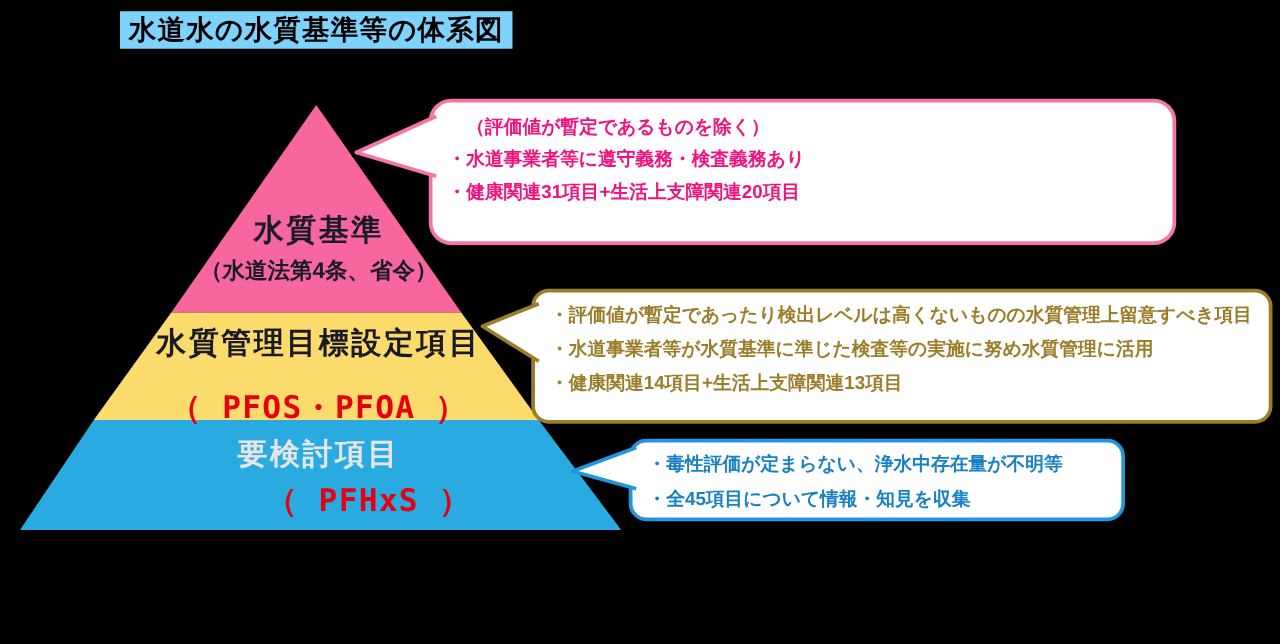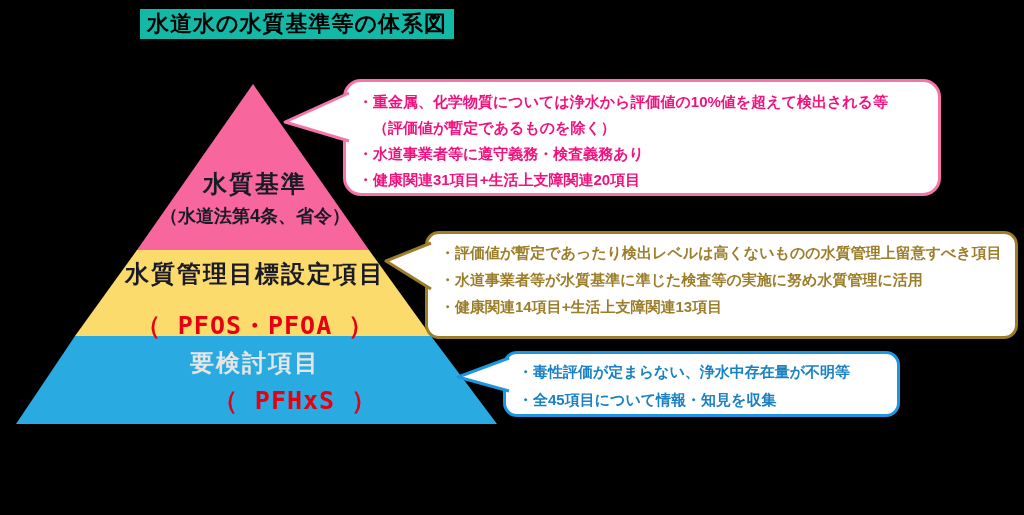--- a/index.html
+++ b/index.html
@@ -47,39 +47,38 @@
   .callout-2{left:425px;top:231px;width:593px;height:108px;border-radius:14px;padding:5px 0 0 12px;}
   .callout-2 .line{line-height:27px;}
   .callout-3{left:503px;top:351px;width:397px;height:66px;border-radius:14px;padding:4px 0 0 12px;}
   .callout-3 .line{line-height:28px;}
 </style>
 </head>
 <body style="background: rgb(0, 0, 0);">
 
 <div class="stage">
 
-  <div class="title" style="background-color: #14b8a6; margin-left: 44px;">水道水の水質基準等の体系図</div>
+  <div class="title" style="background-color: #7dd3fc;">水道水の水質基準等の体系図</div>
 
   <svg class="pyramid-svg" viewBox="0 0 1024 515" xmlns="http://www.w3.org/2000/svg">
     <polygon points="253,84 369,250 137,250" fill="#F7679E"></polygon>
     <polygon points="137,250 369,250 431,336 75,336" fill="#FBDB6B"></polygon>
     <polygon points="75,336 431,336 497,424 16,424" fill="#29ABE2"></polygon>
   </svg>
 
   <div class="pyr-label pyr-main" style="top: 168px; color: rgb(26, 26, 38);">水質基準</div>
   <div class="pyr-label pyr-sub" style="top: 204px; color: rgb(26, 26, 38);">（水道法第4条、省令）</div>
 
   <div class="pyr-label pyr-main" style="top: 258px; color: rgb(26, 26, 38);">水質管理目標設定項目</div>
   <div class="pyr-label pyr-code" style="top: 293px; color: rgb(230, 0, 18); margin-top: 16px;">（ PFOS・PFOA ）</div>
 
   <div class="pyr-label pyr-main" style="top: 347px; color: #e5e5e5;">要検討項目</div>
   <div class="pyr-label pyr-code" style="top: 384px; color: rgb(230, 0, 18); margin-left: 40px;">（ PFHxS ）</div>
 
   <div class="callout callout-1" style="border-color: rgb(245, 117, 168);">
-    <div class="line" style="color: rgb(242, 17, 126);">・重金属、化学物質については浄水から評価値の10%値を超えて検出される等</div>
     <div class="line" style="color: rgb(242, 17, 126);">　（評価値が暫定であるものを除く）</div>
     <div class="line" style="color: rgb(242, 17, 126);">・水道事業者等に遵守義務・検査義務あり</div>
     <div class="line" style="color: rgb(242, 17, 126);">・健康関連31項目+生活上支障関連20項目</div>
   </div>
 
   <div class="callout callout-2" style="border-color: rgb(155, 125, 42);">
     <div class="line" style="color: rgb(155, 125, 42);">・評価値が暫定であったり検出レベルは高くないものの水質管理上留意すべき項目</div>
     <div class="line" style="color: rgb(155, 125, 42);">・水道事業者等が水質基準に準じた検査等の実施に努め水質管理に活用</div>
     <div class="line" style="color: rgb(155, 125, 42);">・健康関連14項目+生活上支障関連13項目</div>
   </div>

